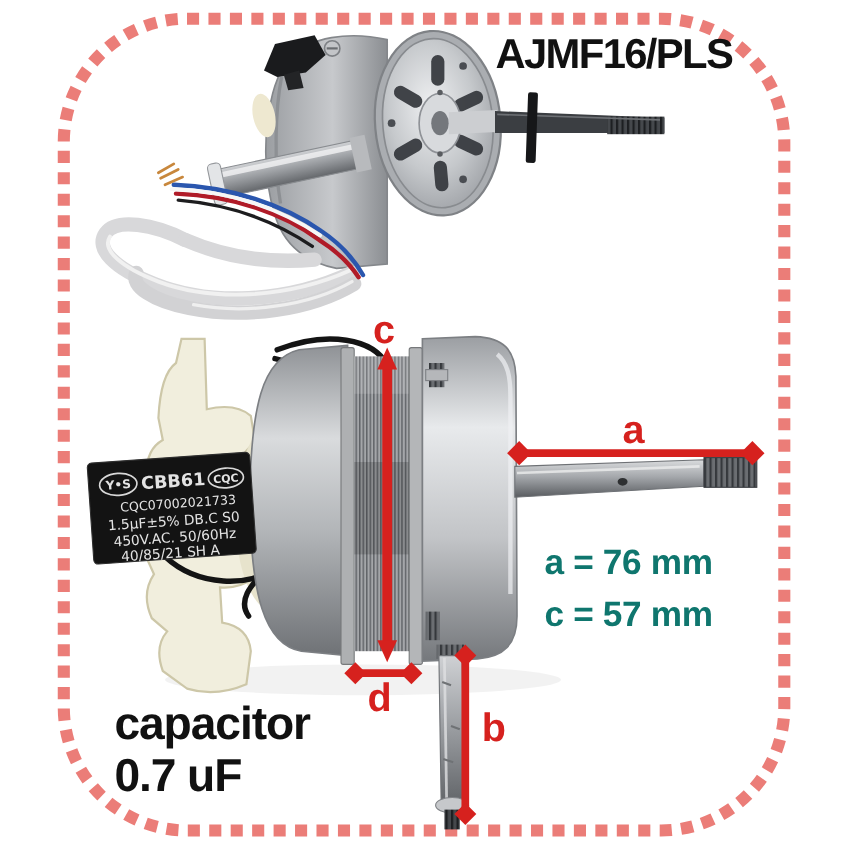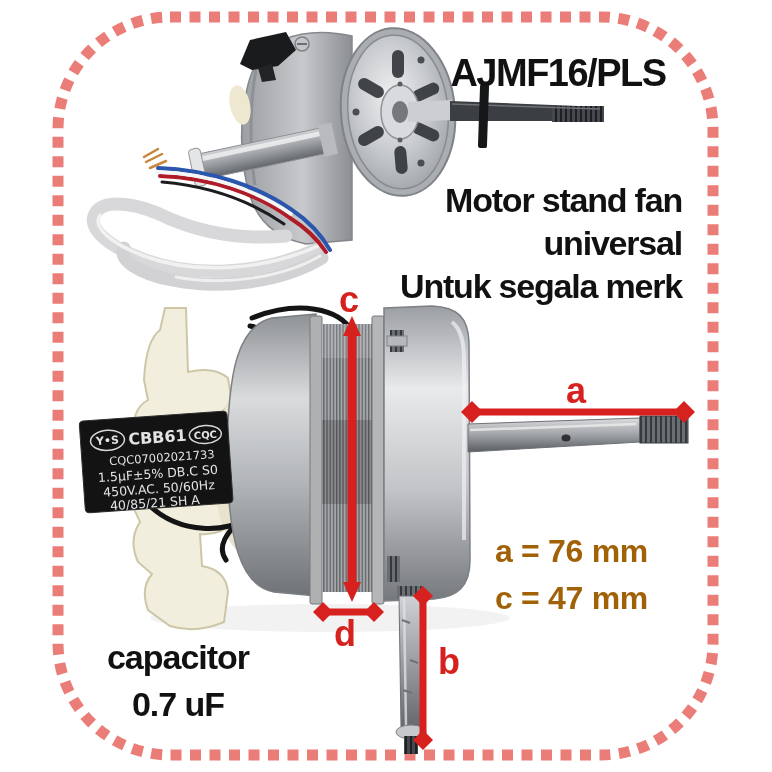--- a/index.html
+++ b/index.html
@@ -2,24 +2,24 @@
 <html><head>
 <meta charset="utf-8">
 <style>
   html,body{margin:0;padding:0;background:#ffffff;}
   .stage{
     position:relative;width:772px;height:772px;background:#ffffff;overflow:hidden;
     font-family:"Liberation Sans",sans-serif;
   }
   .stage svg{position:absolute;left:0;top:0;}
   .txt{position:absolute;color:#111111;font-weight:700;white-space:nowrap;}
-  #model-title{left:450px;top:29px;width:216px;text-align:center;font-size:38px;letter-spacing:-1.5px;margin-top:23px;}
+  #model-title{left:450px;top:29px;width:216px;text-align:center;font-size:38px;letter-spacing:-1.5px;}
   #description{right:90px;top:179px;text-align:right;font-size:34px;line-height:43px;letter-spacing:-1.2px;}
-  #dims{left:495px;top:528px;font-size:32px;line-height:46.5px;letter-spacing:-0.3px;color:#a16207;}
-  #capnote{left:92px;top:634px;width:172px;text-align:center;font-size:34px;line-height:47px;letter-spacing:-1px;}
+  #dims{left:495px;top:488px;font-size:32px;line-height:46.5px;letter-spacing:-0.3px;color:#0f766e;}
+  #capnote{left:104px;top:634px;width:172px;font-size:42px;line-height:47px;letter-spacing:-1px;}
   .svg-letter{font-family:"Liberation Sans",sans-serif;font-weight:700;font-size:36px;fill:#d6211e;}
   .cap-text{font-family:"DejaVu Sans",sans-serif;fill:#e3e3e3;}
 </style>
 </head>
 <body>
 
 <div class="stage">
 
   <svg width="772" height="772" viewBox="0 0 772 772">
     <defs>
@@ -217,29 +217,24 @@
         <text x="162" y="462" text-anchor="middle" class="cap-text" font-size="11.5">CQC07002021733</text>
         <text x="157" y="478" text-anchor="middle" class="cap-text" font-size="12.5">1.5µF±5% DB.C S0</text>
         <text x="157" y="493" text-anchor="middle" class="cap-text" font-size="12.5">450V.AC. 50/60Hz</text>
         <text x="152" y="507" text-anchor="middle" class="cap-text" font-size="12.5">40/85/21 SH A</text>
       </g>
     </g>
   </svg>
 
   <div id="model-title" class="txt">AJMF16/PLS</div>
 
-  <div id="description" class="txt">
-    <div>Motor stand fan</div>
-    <div>universal</div>
-    <div>Untuk segala merk</div>
-  </div>
 
   <div id="dims" class="txt">
     <div>a = 76 mm</div>
-    <div>c = 47 mm</div>
+    <div>c = 57 mm</div>
   </div>
 
   <div id="capnote" class="txt">
     <div>capacitor</div>
     <div>0.7 uF</div>
   </div>
 
 </div>
 
 </body></html>

